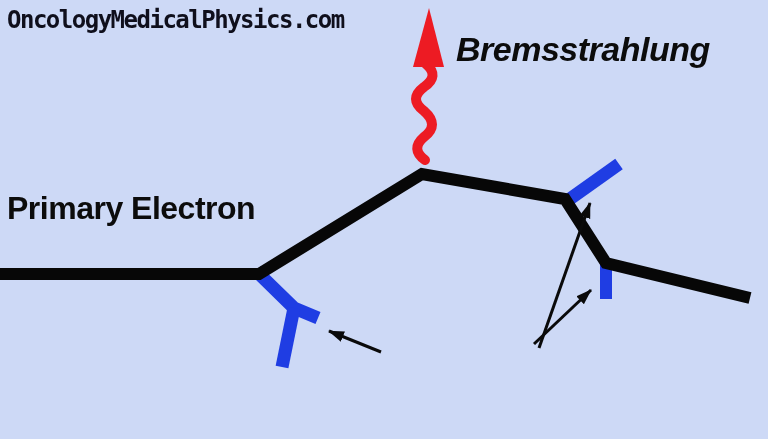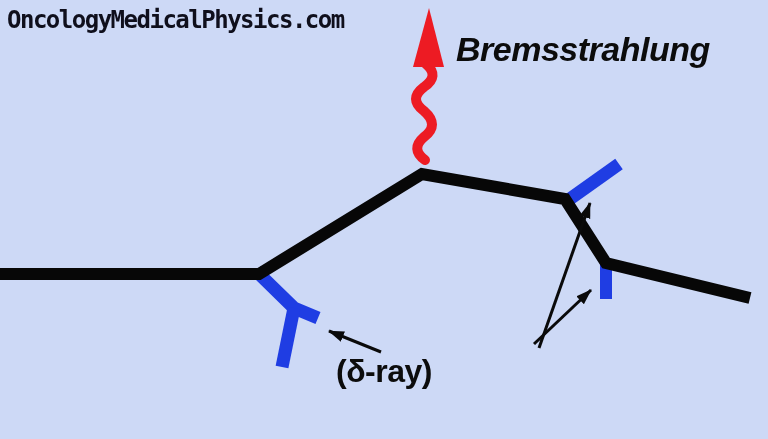--- a/index.html
+++ b/index.html
@@ -70,19 +70,19 @@
     </g>
   </svg>
 
   <div id="logo">OncologyMedicalPhysics.com</div>
 
   <div id="brems-label" class="label">
     <div>Bremsstrahlung</div>
   </div>
 
   <div id="primary-label" class="label">
+    <div>Primary Electron</div>
   </div>
 
   <div id="secondary-label" class="label">
-    <div>(δ-ray)</div>
   </div>
 
 </div>
 
 </body></html>

